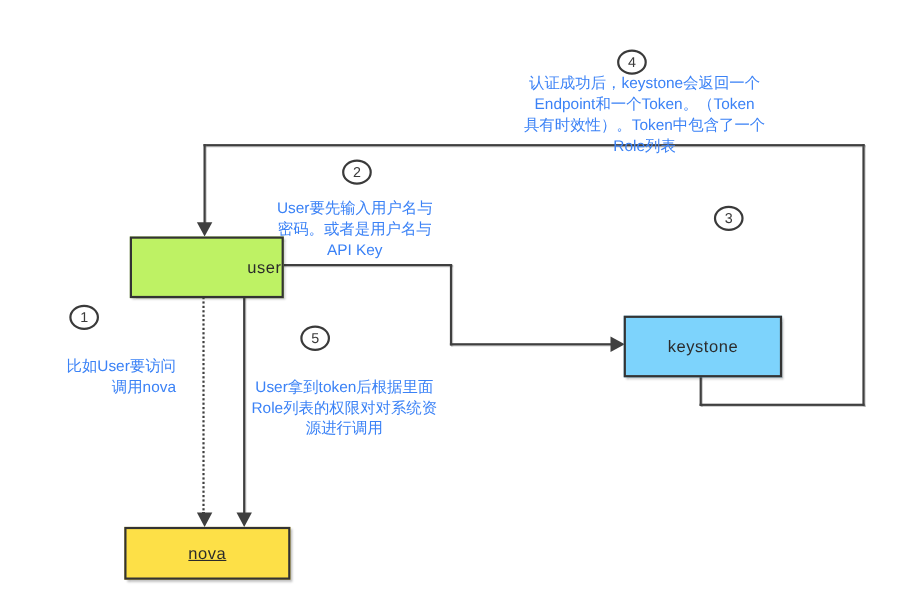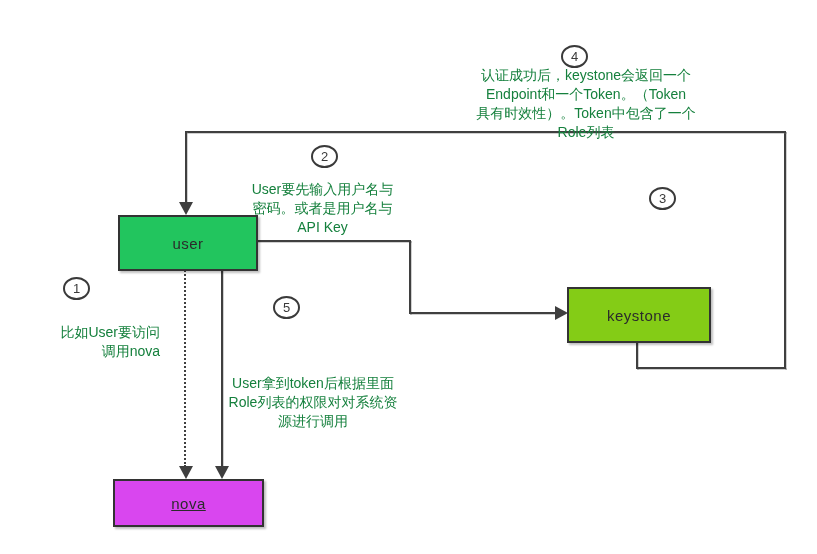--- a/index.html
+++ b/index.html
@@ -73,29 +73,29 @@
   .badge1 { left: 63px;  top: 277px; }
   .badge2 { left: 311px; top: 145px; }
   .badge3 { left: 649px; top: 187px; }
   .badge4 { left: 561px; top: 45px;  }
   .badge5 { left: 273px; top: 296px; }
   
   .note {
     position: absolute;
     font-size: 14px;
     line-height: 19px;
-    color: #15803d;
+    color: #3b82f6;
     text-align: center;
     white-space: pre-line;
   }
   .note1 { left: 25px;  top: 323px; width: 135px; text-align: right; }
   .note2 { left: 240px; top: 180px; width: 165px; }
   .note3 { left: 545px; top: 230px; width: 210px; }
   .note4 { left: 460px; top: 66px;  width: 252px; }
-  .note5 { left: 213px; top: 342px; width: 200px; margin-top: 32px; }
+  .note5 { left: 213px; top: 342px; width: 200px; }
 </style>
 </head>
 <body>
 
 <div class="canvas">
 
   <div class="line" style="left:636px; top:339px; width:2px; height:30px;"></div>
   <div class="line" style="left:636px; top:367px; width:150px; height:2px;"></div>
   <div class="line" style="left:784px; top:131px; width:2px; height:238px;"></div>
   <div class="line" style="left:185px; top:131px; width:601px; height:2px;"></div>
@@ -106,27 +106,27 @@
   <div class="line" style="left:409px; top:240px; width:2px; height:74px;"></div>
   <div class="line" style="left:409px; top:312px; width:147px; height:2px;"></div>
   <div class="arrow-right" style="left:555px; top:306px;"></div>
 
   <div class="line dotted" style="left:184px; top:267px; width:0; height:200px;"></div>
   <div class="arrow-down" style="left:179px; top:466px;"></div>
 
   <div class="line" style="left:221px; top:267px; width:2px; height:200px;"></div>
   <div class="arrow-down" style="left:215px; top:466px;"></div>
 
-  <div class="node node-user" style="background-color: #22c55e;">
+  <div class="node node-user" style="background-color: #bef264; justify-content: flex-end;">
     <span>user</span>
   </div>
-  <div class="node node-keystone" style="background-color: #84cc16;">
+  <div class="node node-keystone" style="background-color: #7dd3fc;">
     <span>keystone</span>
   </div>
-  <div class="node node-nova" style="background-color: #d946ef; text-decoration: underline;">
+  <div class="node node-nova" style="background-color: #fde047; text-decoration: underline;">
     <span>nova</span>
   </div>
 
   <div class="badge badge1">1</div>
   <div class="badge badge2">2</div>
   <div class="badge badge3">3</div>
   <div class="badge badge4">4</div>
   <div class="badge badge5">5</div>
 
   <div class="note note1">比如User要访问

